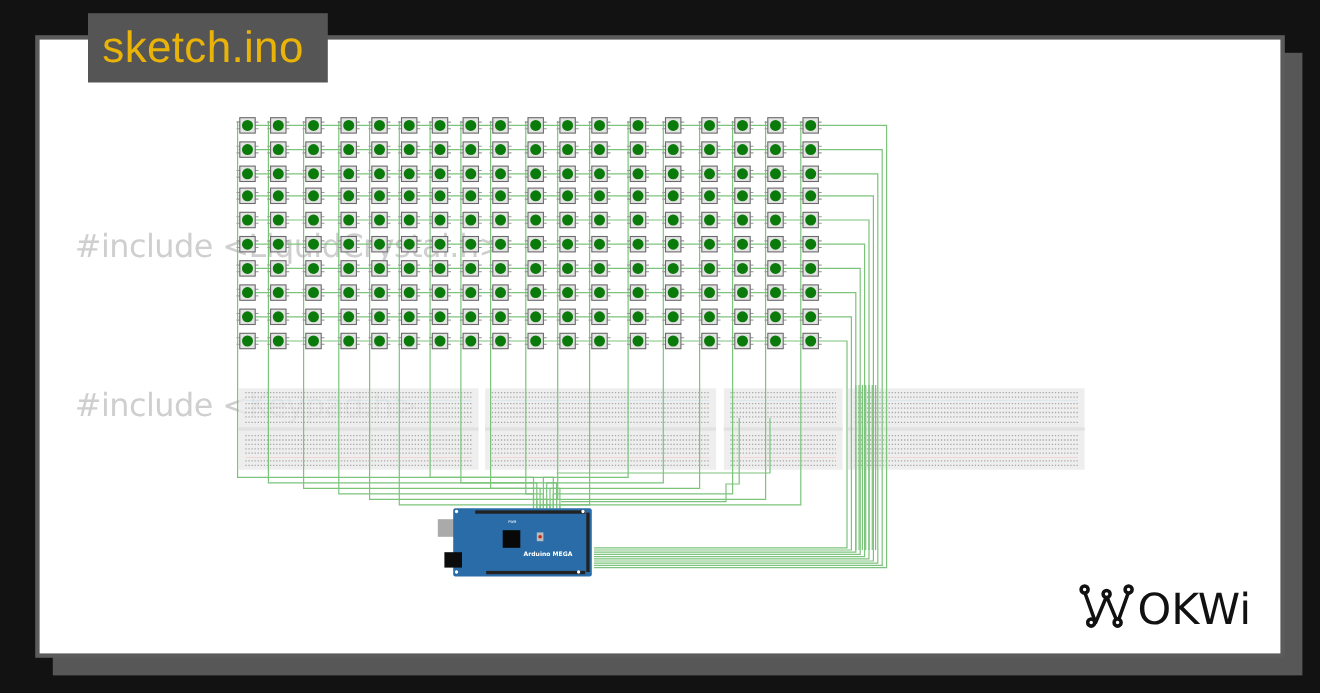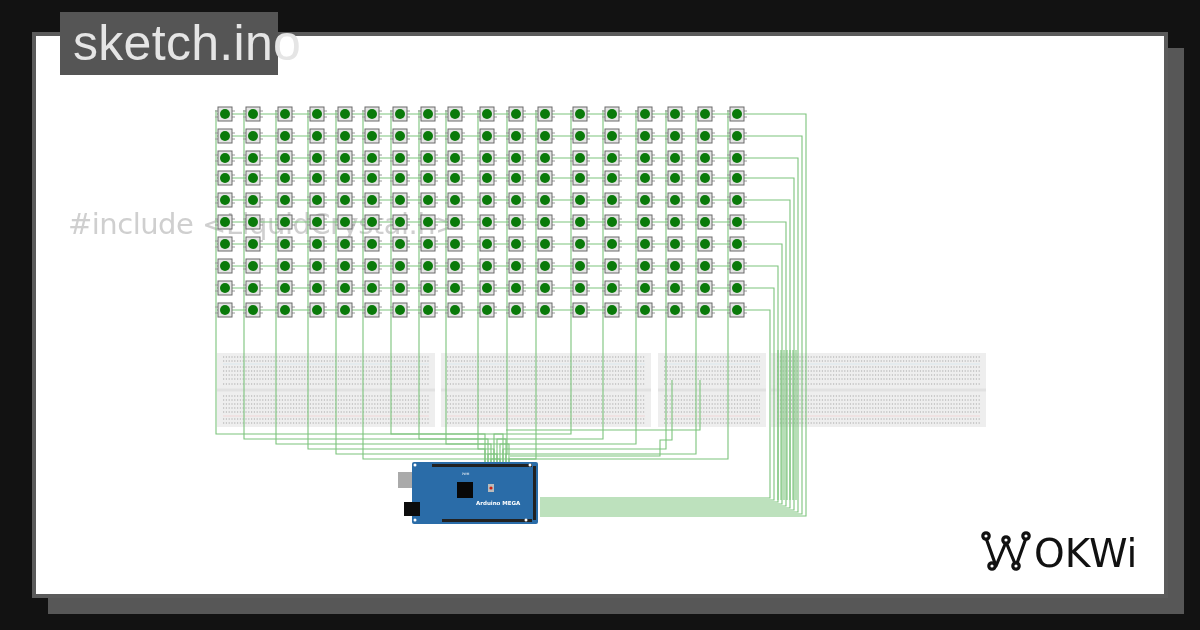--- a/index.html
+++ b/index.html
@@ -22,39 +22,40 @@
     }
     .code {
       position: absolute; left: 32px; top: 68px; margin: 0;
       font-family: "DejaVu Sans", sans-serif;
       font-size: 29px; line-height: 48px; color: #cfcfcf;
       white-space: pre; letter-spacing: -0.5px;
     }
     .code .line { display: block; height: 48px; }
     .circuit { position: absolute; left: -36px; top: -36px; }
     .title-tab {
-      position: absolute; left: 60px; top: 12px; height: 63px; width: 218px;
-      background: #555555; color: #e5e5e5;
-      font-family: "Liberation Sans", sans-serif; font-size: 50px;
+      position: absolute; left: 80px; top: 12px; height: 63px; width: 218px;
+      background: #555555; color: #eab308;
+      font-family: "Liberation Sans", sans-serif; font-size: 40px;
       line-height: 63px; padding-left: 13px; box-sizing: border-box;
       letter-spacing: 0.3px;
     }
     .logo {
       position: absolute; left: 978px; top: 528px; width: 176px; height: 46px;
     }
   </style>
 </head>
 <body>
 
 <div class="frame-shadow"></div>
 <div class="frame"></div>
 
 <div class="paper">
   <div class="code">
     <span class="line">#include &lt;LiquidCrystal.h&gt;</span>
+    <span class="line">#include &lt;Keypad.h&gt;</span>
     <span class="line"></span>
     
     
     
     
     
     
     
     
   </div>

